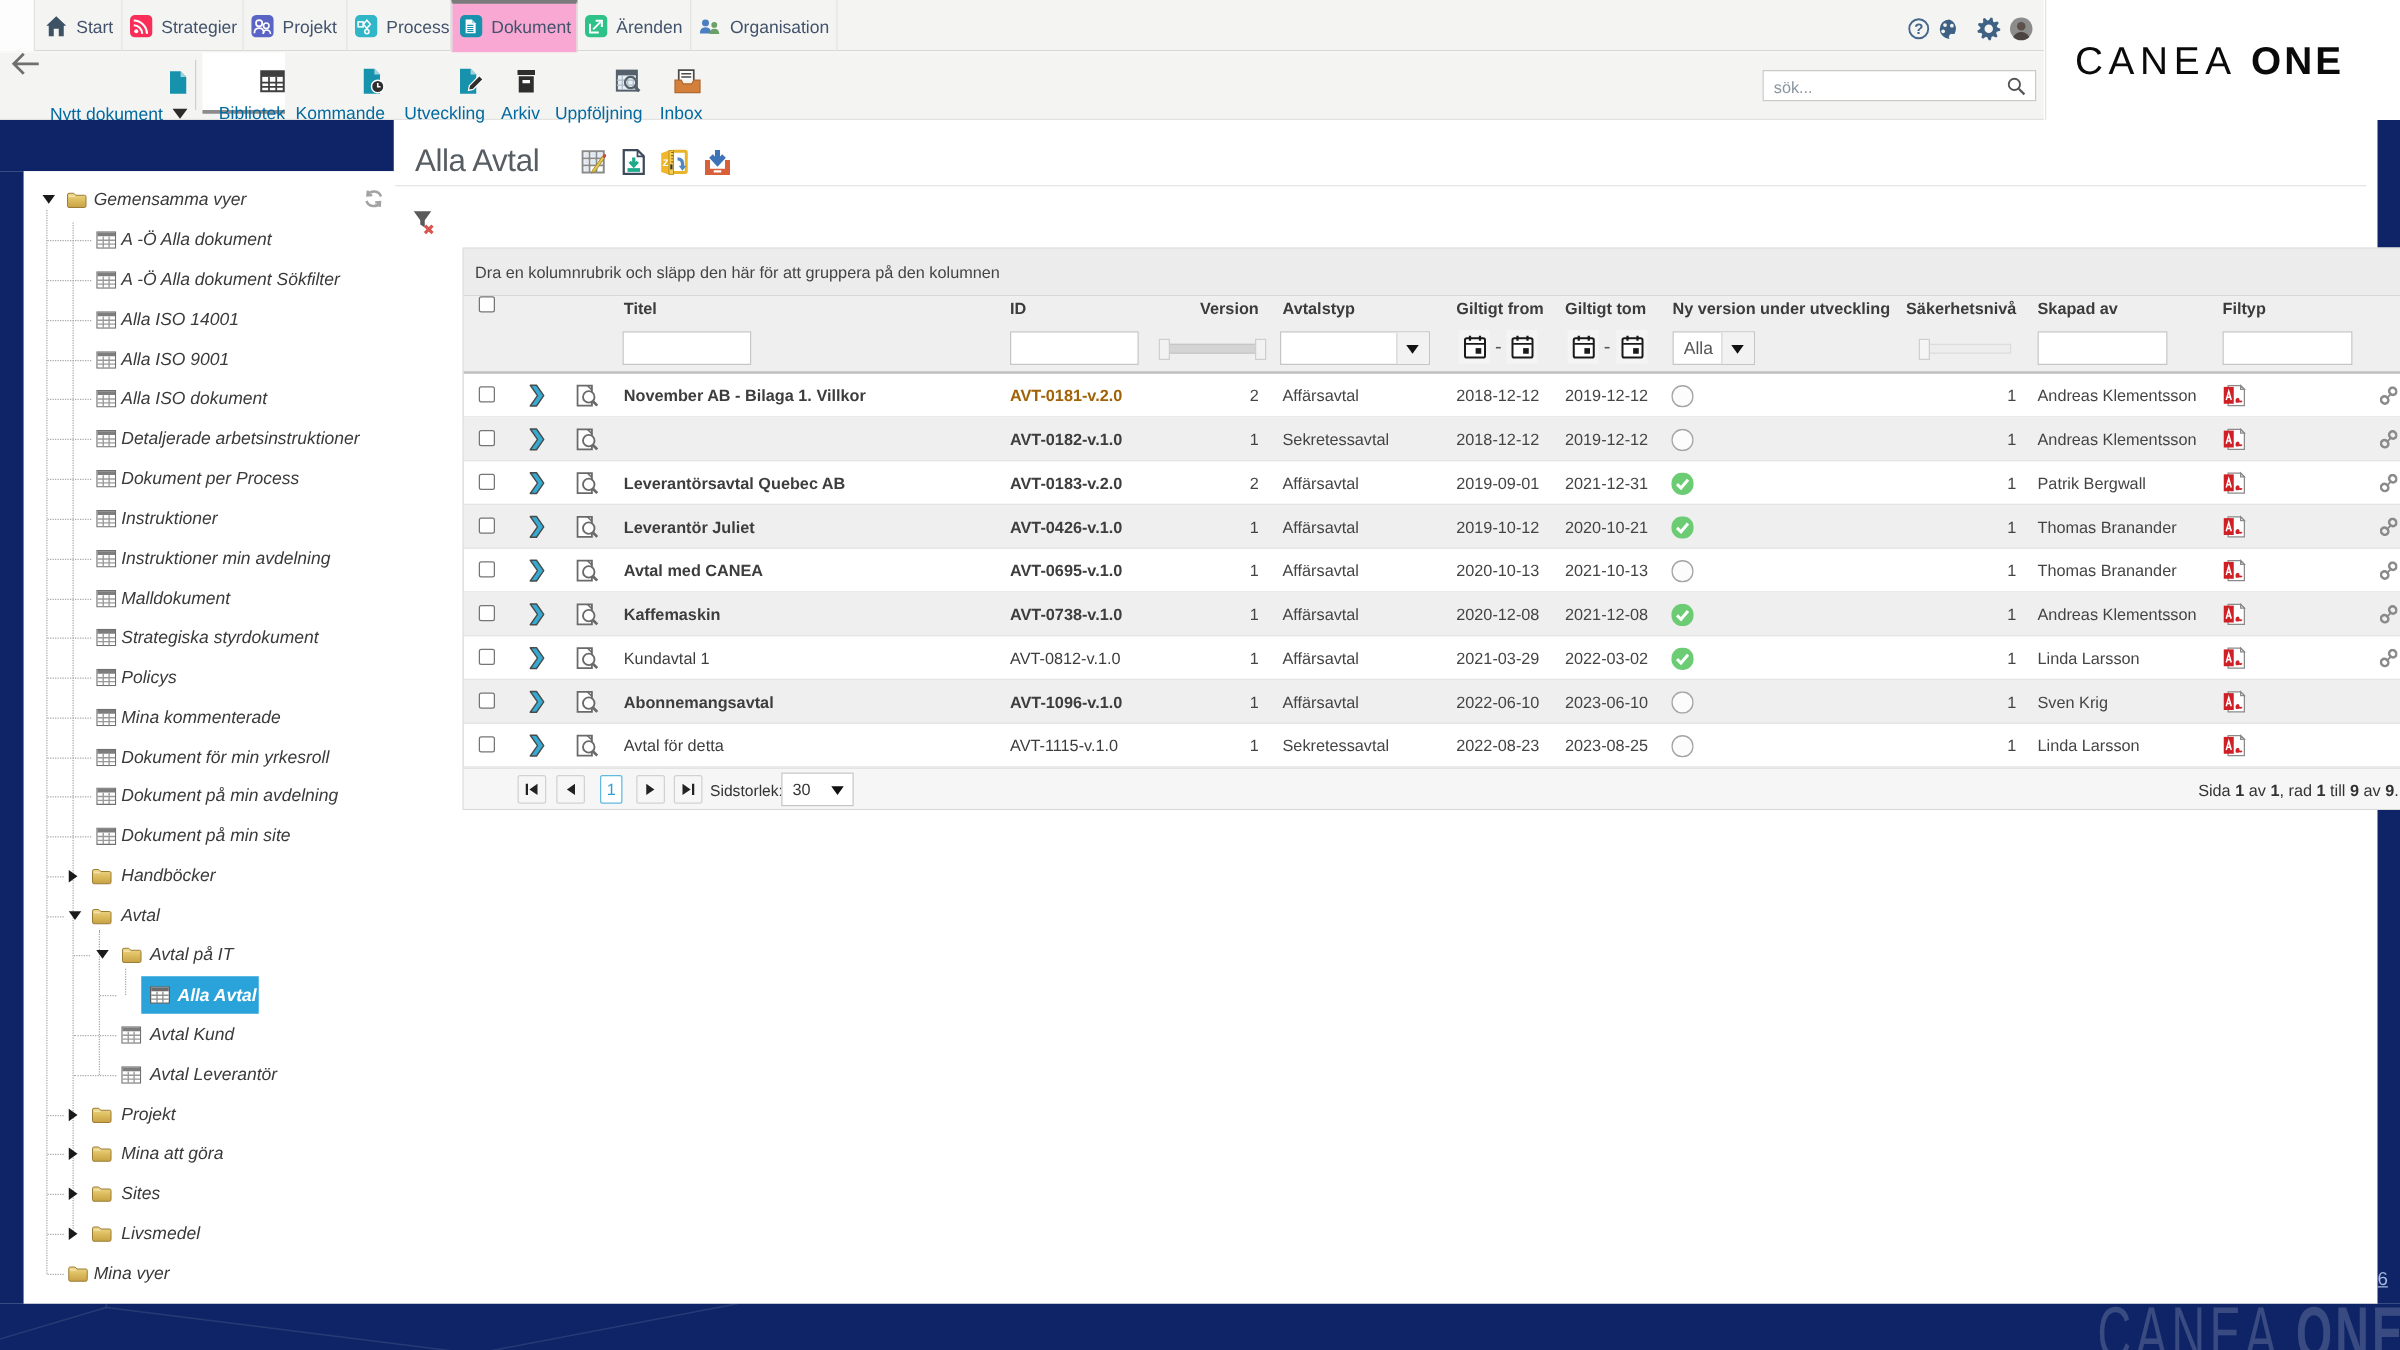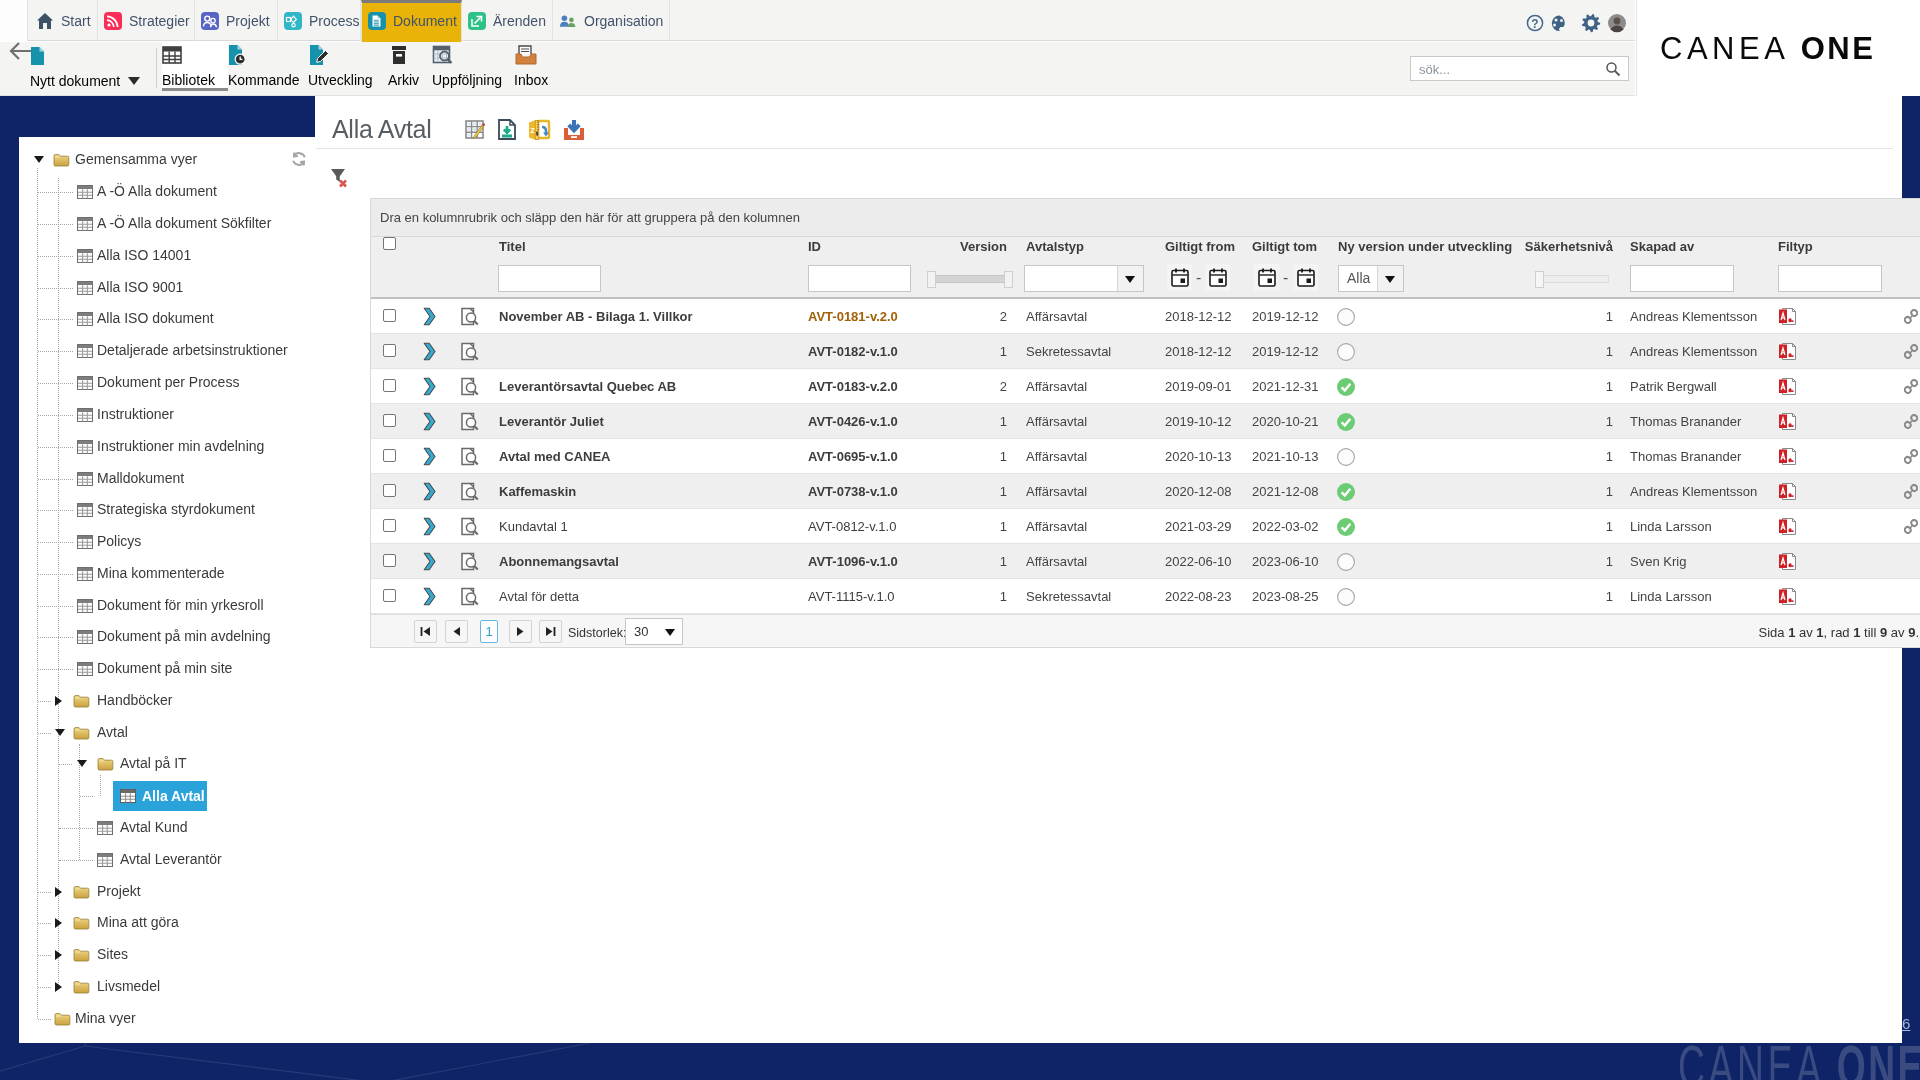--- a/index.html
+++ b/index.html
@@ -5,44 +5,44 @@
 * { margin:0; padding:0; box-sizing:border-box; }
 html,body { width:1920px; height:1080px; overflow:hidden; font-family:"Liberation Sans", sans-serif; background:#fff; }
 .abs { position:absolute; }
 #page { position:relative; width:1920px; height:1080px; background:#fff; }
 
 
 #tabbar { position:absolute; left:0; top:0; width:1635px; height:41px; background:#f4f4f2; border-bottom:1px solid #d9d9d7; }
 #cornerbox { position:absolute; left:0; top:0; width:28px; height:41px; background:#fdfdfd; border-right:1px solid #e3e3e1; }
 .tab { position:absolute; top:0; height:41px; display:flex; align-items:center; border-right:1px solid #e3e3e1; padding-left:6px; font-size:14px; color:#42526b; }
 .tab .ticon { width:18px; height:18px; margin-right:7px; }
-.tab.active { background:#eab308; border-top:3px solid #7b7b7b; height:42px; padding-bottom:4px; }
+.tab.active { background:#f9a8d4; border-top:3px solid #7b7b7b; height:42px; padding-bottom:4px; }
 #toolbar { position:absolute; left:0; top:42px; width:1635px; height:54px; background:#f4f4f2; border-bottom:1px solid #e2e2e0; }
-.titem { position:absolute; top:42px; height:48px; text-align:left; font-size:14px; color:#000000; }
+.titem { position:absolute; top:52px; height:48px; text-align:right; font-size:14px; color:#0369a1; }
 .titem .ticn { height:22px; margin-top:2px; }
 .titem .tlbl { margin-top:3px; font-size:14px; }
 #bibbox { position:absolute; left:162px; top:42px; width:66px; height:46px; background:#fff; }
 #bibline { position:absolute; left:162px; top:88px; width:66px; height:3px; background:#8b8b8b; }
 #logoarea { position:absolute; left:1636px; top:0; width:284px; height:96px; background:#fff; border-left:1px solid #e3e3e1; }
 #logo { position:absolute; left:23px; top:31px; font-size:31px; color:#0a0a0a; letter-spacing:4.5px; white-space:nowrap; }
 #logo b { letter-spacing:2.5px; }
 #searchbox { position:absolute; left:1410px; top:56px; width:219px; height:25px; background:#fff; border:1px solid #c9c9c9; font-size:13px; color:#8a959e; }
 #searchbox span { position:absolute; left:8px; top:5px; }
 
 
 #navyband { position:absolute; left:0; top:96px; width:315px; height:41px; background:#0e2466; }
 #navyleft { position:absolute; left:0; top:137px; width:19px; height:906px; background:#0e2466; }
 #navyright { position:absolute; left:1902px; top:96px; width:18px; height:947px; background:#0e2466; }
 #footer { position:absolute; left:0; top:1043px; width:1920px; height:37px; background:#0e2466; overflow:hidden; }
 #watermark { position:absolute; left:1678px; top:-11px; font-size:60px; color:rgba(255,255,255,0.18); letter-spacing:6px; white-space:nowrap; transform:scaleX(0.62); transform-origin:0 0; }
 #watermark b { letter-spacing:4px; }
 #ver6 { position:absolute; left:1902px; top:1015px; font-size:15px; color:#a6b8de; text-decoration:underline; }
 
 
-#tree { position:absolute; left:19px; top:137px; width:296px; height:906px; background:#fff; font-size:14px; color:#3a3a3a; }
+#tree { position:absolute; left:19px; top:137px; width:296px; height:906px; background:#fff; font-size:14px; color:#3a3a3a;font-style:italic; }
 .trow { position:absolute; left:0; height:30px; display:flex; align-items:center; white-space:nowrap; }
 .tri-d { display:block; width:0; height:0; border-left:5px solid transparent; border-right:5px solid transparent; border-top:7px solid #1a1a1a; }
 .tri-r { display:block; width:0; height:0; border-top:5px solid transparent; border-bottom:5px solid transparent; border-left:7px solid #1a1a1a; }
 .sel { background:#2aa2da; color:#fff; font-weight:bold; }
 
 
 #title { position:absolute; left:332px; top:115px; font-size:25px; color:#565d63; letter-spacing:-0.3px; }
 #hr1 { position:absolute; left:316px; top:148px; width:1577px; height:1px; background:#e4e4e4; }
 #grid { position:absolute; left:328px; top:198px; width:1562px; border:1px solid #d8d8d8; background:#fff;margin-left:42px; }
 #groupbar { height:38px; background:#ececec; border-bottom:1px solid #d8d8d8; font-size:13px; color:#444; display:flex; align-items:center; padding-left:9px; }

